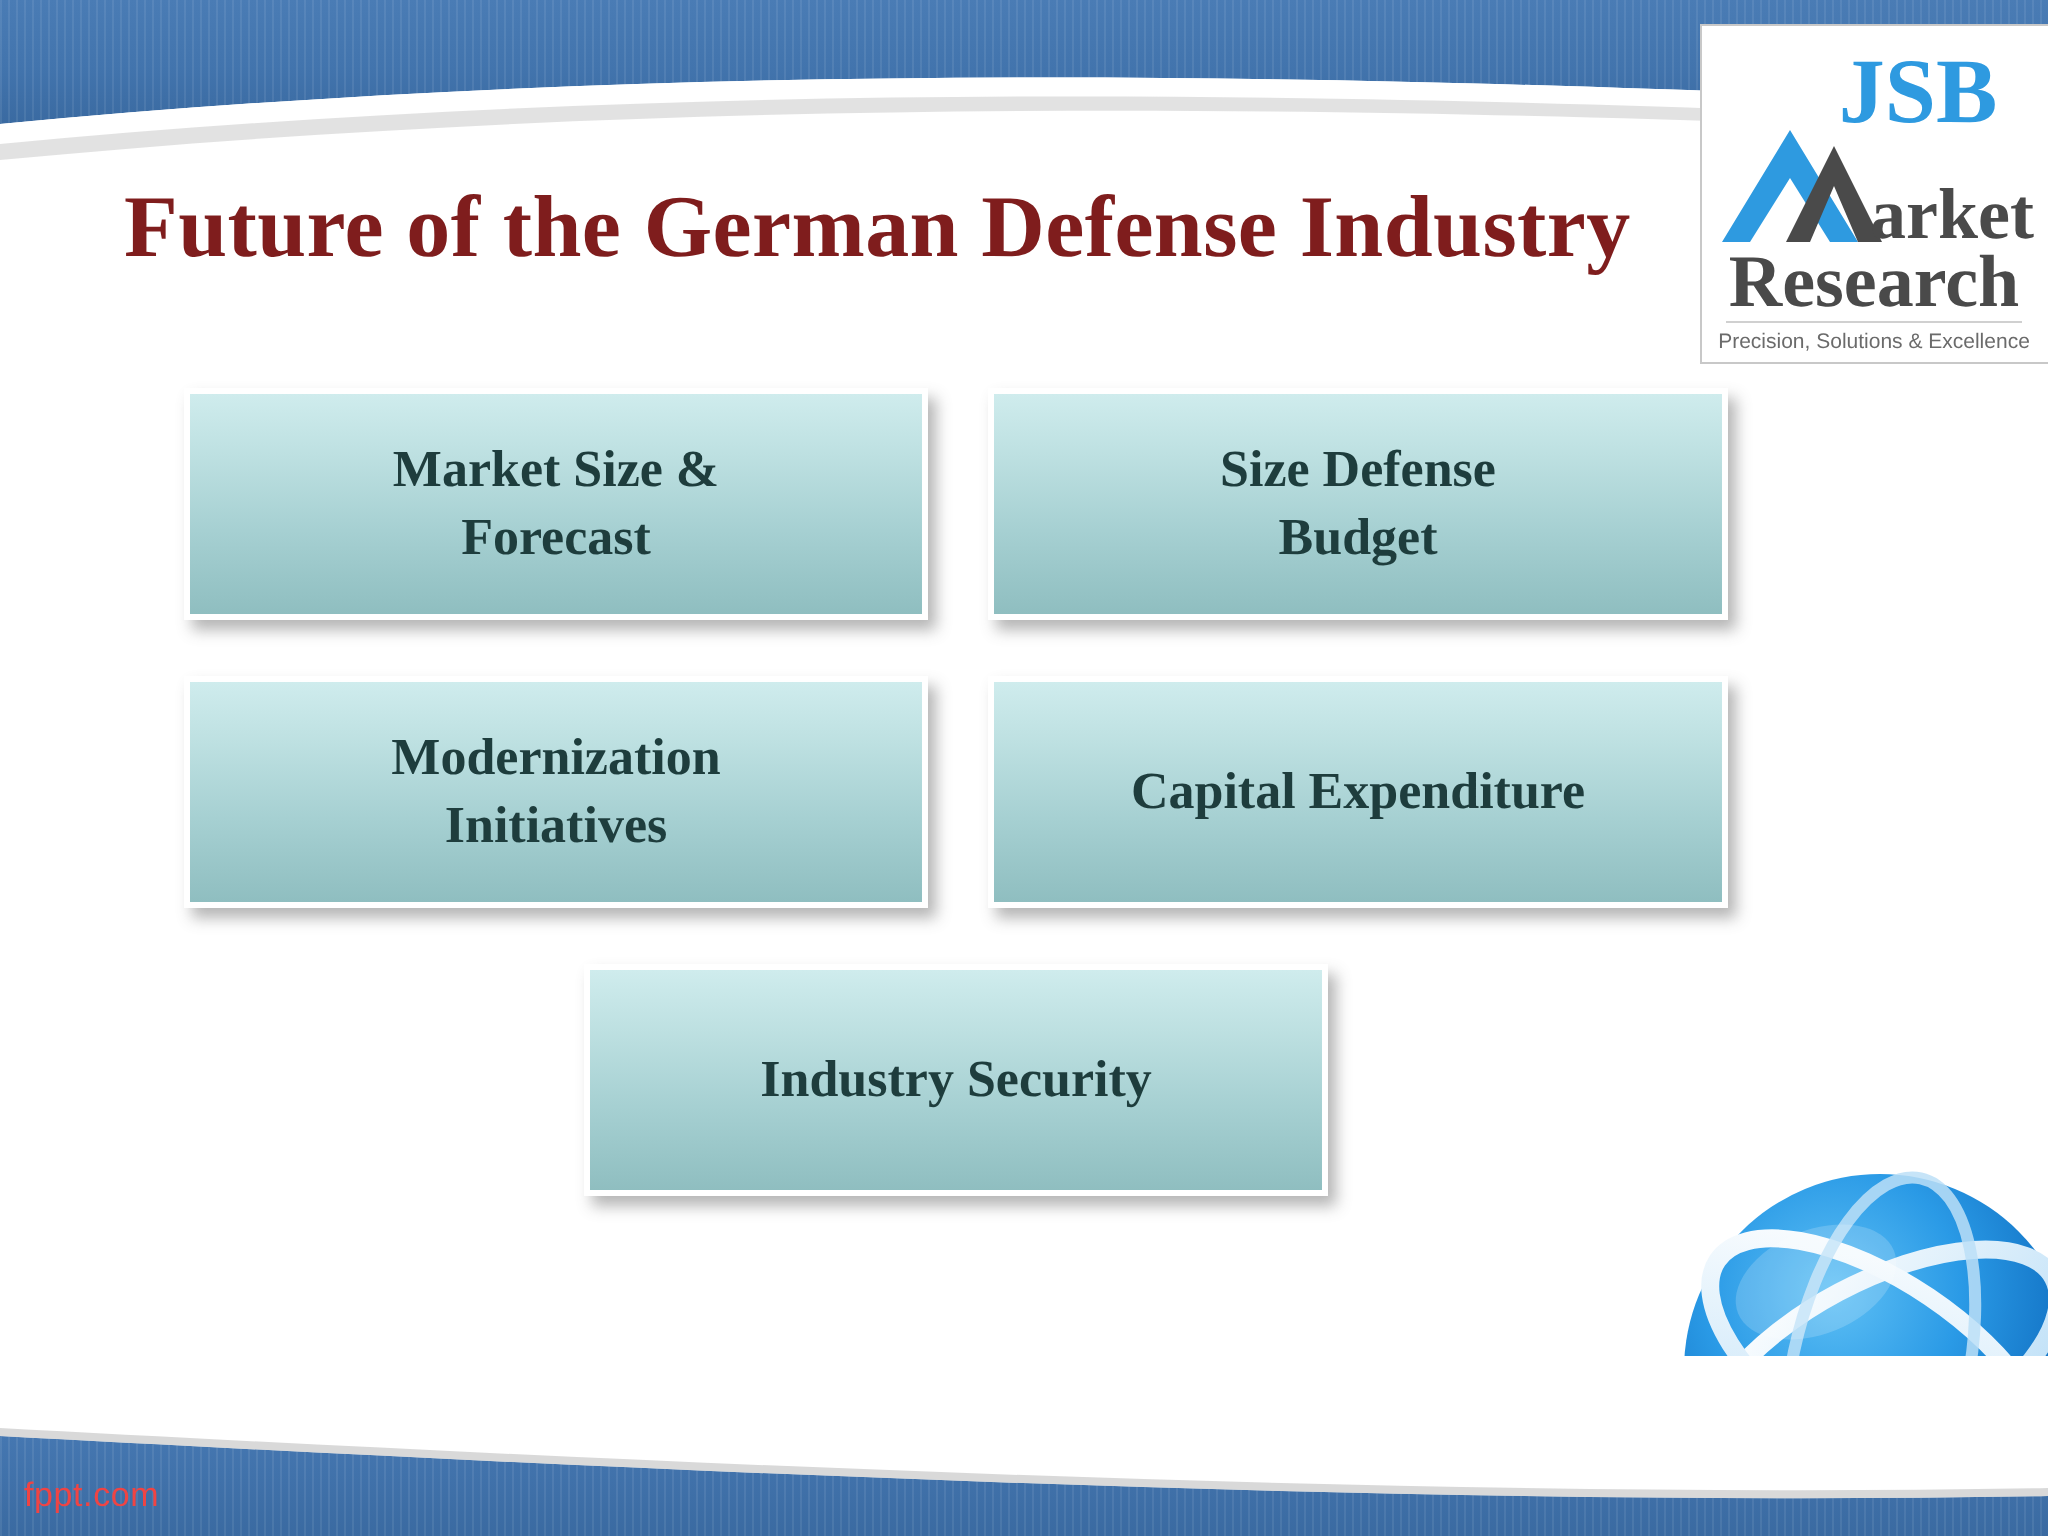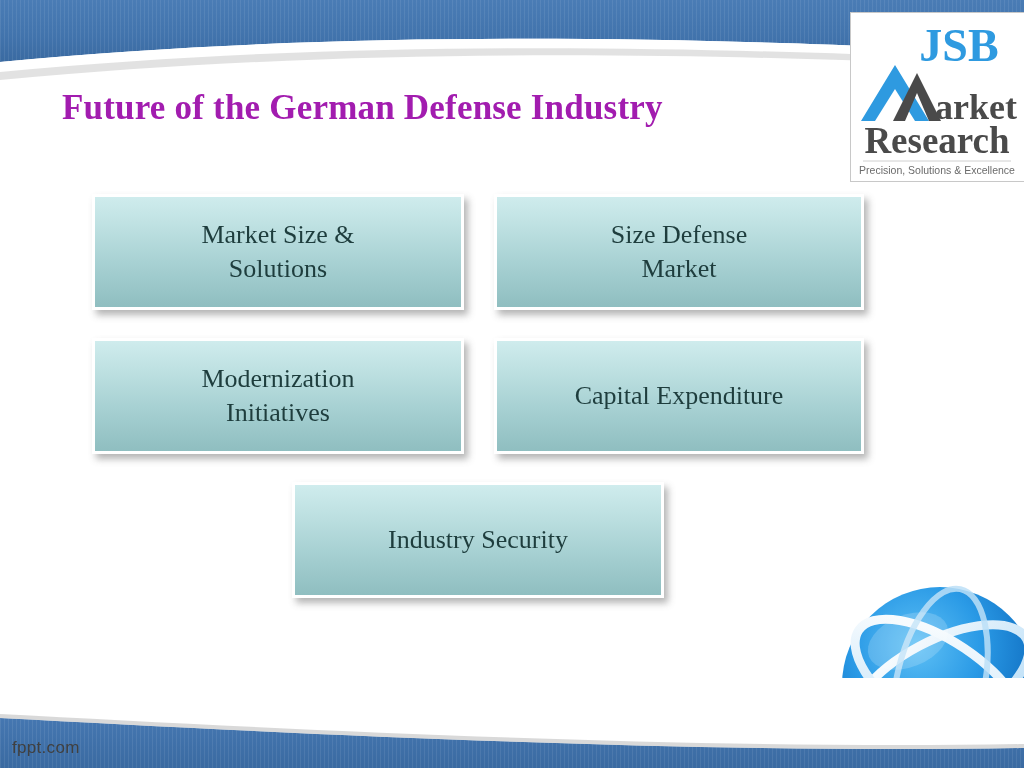--- a/index.html
+++ b/index.html
@@ -35,21 +35,21 @@
     overflow: hidden;
   }
   .band-bottom-svg { display: block; }
 
   .watermark {
     position: absolute;
     left: 12px;
     bottom: 10px;
     font-family: "Liberation Sans", sans-serif;
     font-size: 17px;
-    color: #404040;
+    color: #ef4444;
     letter-spacing: 0.3px;
   }
 
   
   .logo-box {
     position: absolute;
     top: 0;
     left: 850px;
     width: 192px;
     height: 170px;
@@ -61,41 +61,41 @@
   }
   .logo-svg { display: block; }
 
   
   .title {
     position: absolute;
     left: 62px;
     top: 88px;
     font-family: "Liberation Serif", serif;
     font-weight: bold;
-    font-size: 35px;
-    color: #a21caf;
+    font-size: 44px;
+    color: #7f1d1d;
     letter-spacing: 0.2px;
     white-space: nowrap;
   }
 
   
   .box {
     position: absolute;
     box-sizing: border-box;
     border: 3px solid #ffffff;
     background: linear-gradient(to bottom, #cfeced 0%, #bde0e1 28%, #a6d0d2 62%, #8fbec0 100%);
     box-shadow: 4px 5px 7px rgba(90,90,90,0.45);
     display: flex;
     align-items: center;
     justify-content: center;
     text-align: center;
   }
   .box-label {
     font-family: "Liberation Serif", serif;
-    font-weight: normal;
+    font-weight: bold;
     font-size: 26px;
     line-height: 1.32;
     color: #1e3d3d;
     padding: 0 10px;
   }
 
   #box-market-size   { left: 92px;  top: 194px; width: 372px; height: 116px; }
   #box-german-budget { left: 494px; top: 194px; width: 370px; height: 116px; }
   #box-modernization { left: 92px;  top: 338px; width: 372px; height: 116px; }
   #box-capex         { left: 494px; top: 338px; width: 370px; height: 116px; }
@@ -159,28 +159,28 @@
       <line x1="12" y1="148" x2="160" y2="148" stroke="#d0d0d0" stroke-width="1"></line>
       <text id="logo-tag" x="86" y="161" text-anchor="middle" font-family="Liberation Sans, sans-serif" font-size="10.5" fill="#6b6b6b">Precision, Solutions &amp; Excellence</text>
     </svg>
   </div>
 
   <div class="title">Future of the German Defense Industry</div>
 
   <div class="box" id="box-market-size">
     <div class="box-label">
       <span>Market Size &amp;</span><br>
-      <span>Solutions</span>
+      <span>Forecast</span>
     </div>
   </div>
 
   <div class="box" id="box-german-budget">
     <div class="box-label">
       <span>Size Defense</span><br>
-      <span>Market</span>
+      <span>Budget</span>
     </div>
   </div>
 
   <div class="box" id="box-capex">
     <div class="box-label">Capital Expenditure</div>
   </div>
 
   <div class="box" id="box-modernization">
     <div class="box-label">
       <span>Modernization</span><br>

